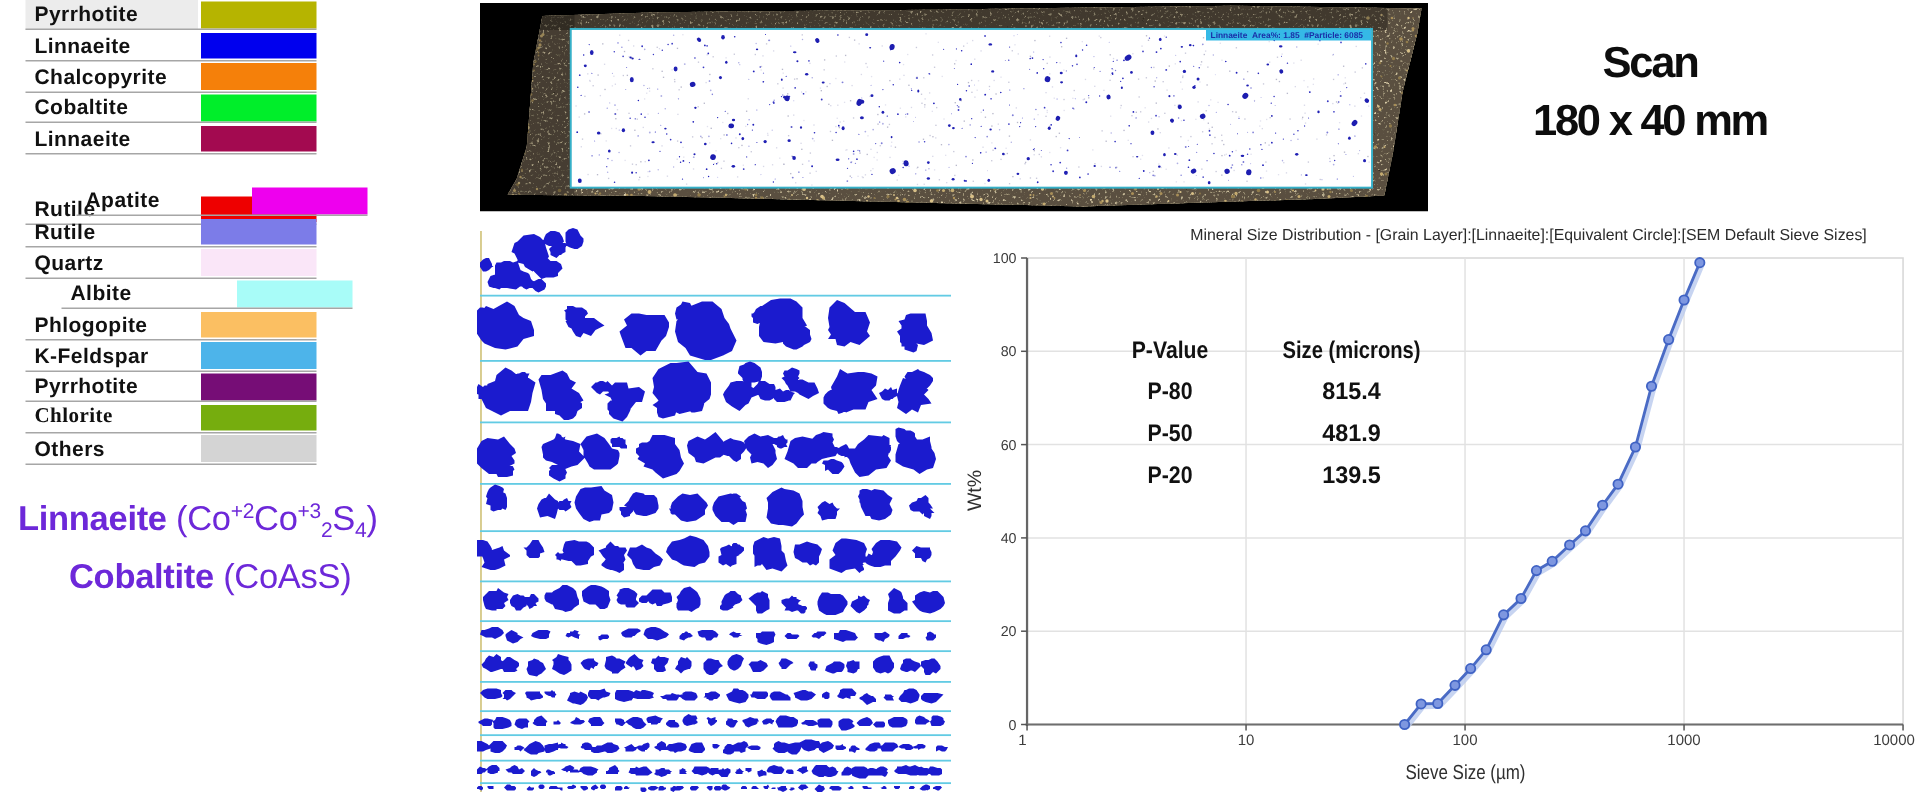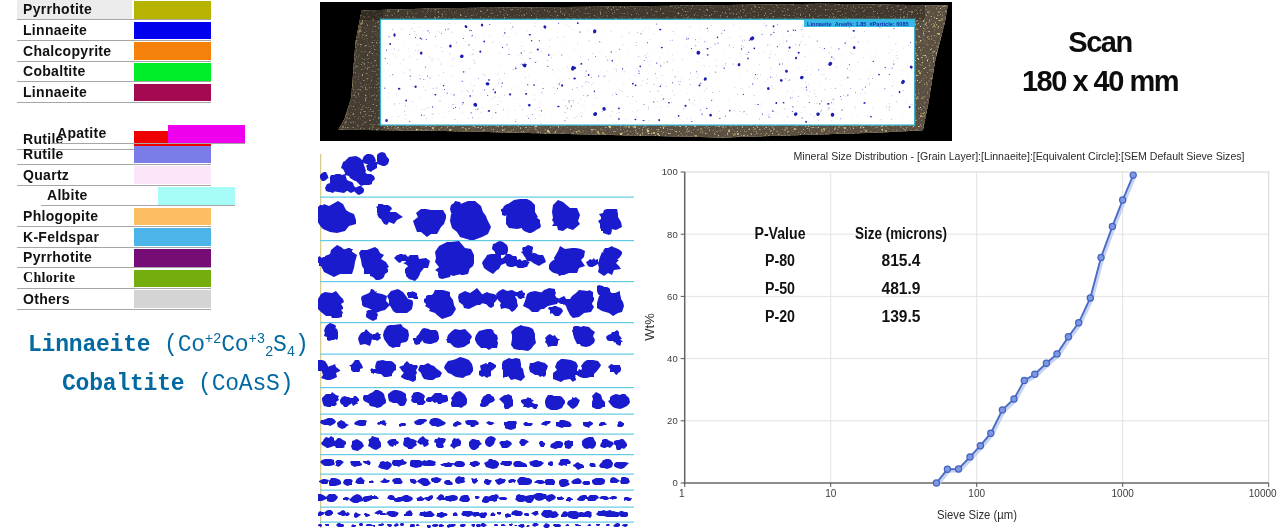--- a/index.html
+++ b/index.html
@@ -5,21 +5,21 @@
 html,body{margin:0;padding:0;background:#ffffff;}
 body{width:1280px;height:528px;position:relative;overflow:hidden;
  font-family:"Liberation Sans",sans-serif;}
 .abs{position:absolute;}
 #legend{left:17px;top:-1px;width:194px;}
 .lrow{position:absolute;left:0;width:194px;height:21px;}
 .lsep{position:absolute;left:0;width:194px;height:1px;background:#a6a6a6;}
 .lname{position:absolute;left:6px;top:0;width:109px;height:20px;font-weight:bold;
  font-size:14px;letter-spacing:0.3px;line-height:20px;color:#111;}
 .lsw{position:absolute;left:117px;top:1.7px;width:76.5px;height:17.8px;}
-.formula{position:absolute;left:28px;font-size:23px;letter-spacing:-0.2px;color:#0369a1;font-family:Liberation Mono, monospace;}
+.formula{position:absolute;left:12px;font-size:23px;letter-spacing:-0.2px;color:#6d28d9;}
 .formula b{font-weight:bold;}
 .formula sup{font-size:14px;vertical-align:baseline;position:relative;top:-8px;}
 .formula sub{font-size:14px;vertical-align:baseline;position:relative;top:4.5px;}
 #scantxt{position:absolute;left:980px;top:22.5px;width:240px;text-align:center;
  font-weight:bold;font-size:29px;line-height:39px;letter-spacing:-1.5px;color:#0d0d0d;}
 </style>
 </head>
 <body>
 <div id="legend" class="abs">
     <div class="lrow" style="top:0.3px;">

